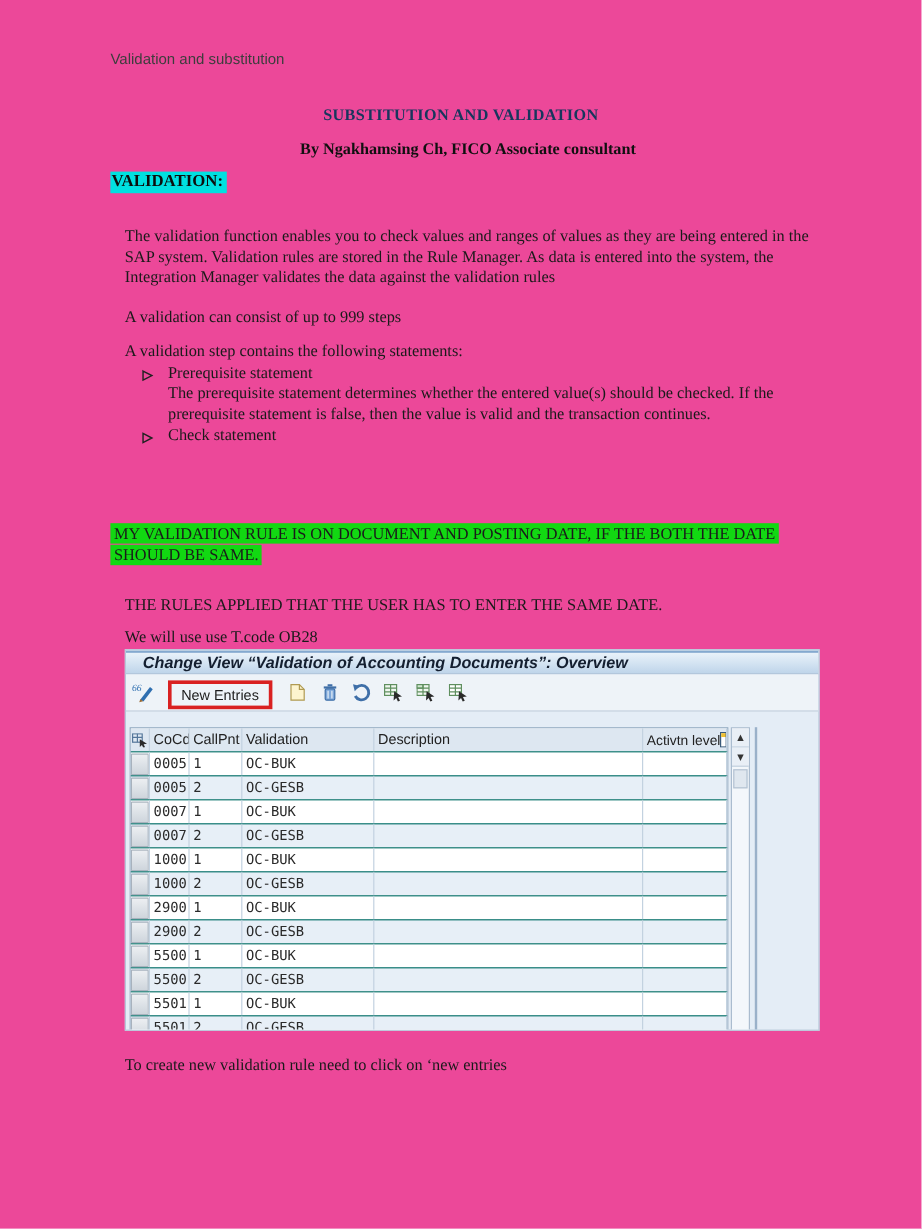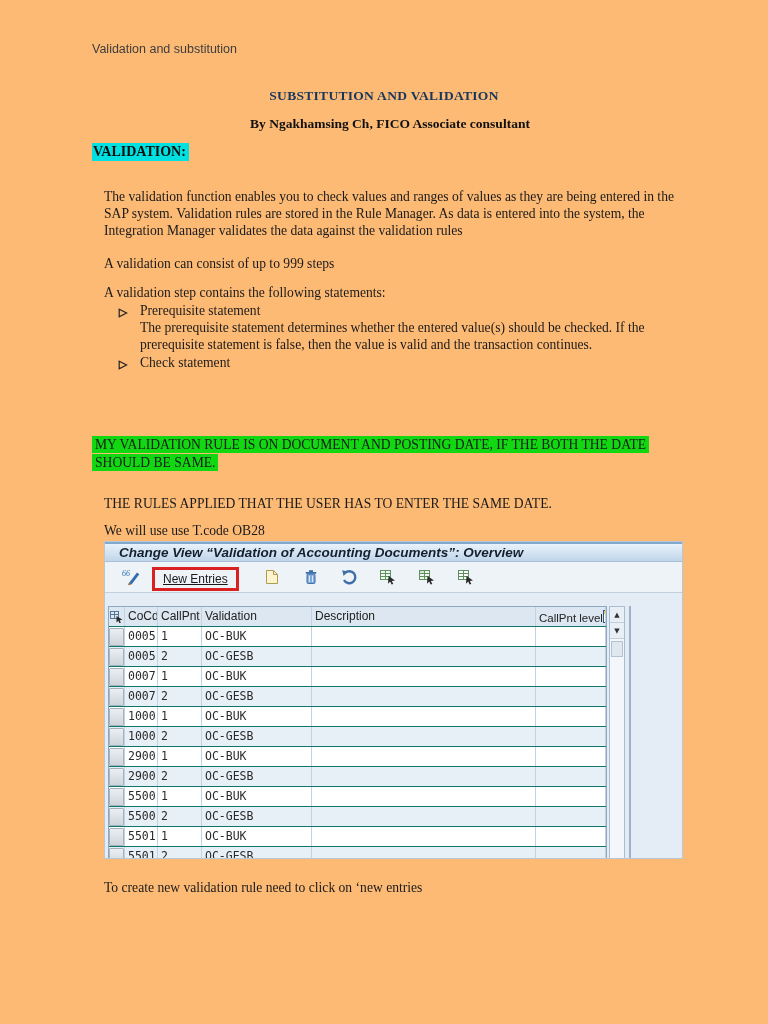--- a/index.html
+++ b/index.html
@@ -1,16 +1,16 @@
 <!DOCTYPE html>
 <html style="--cyan-highlight: #00e0e0; --green-highlight: #12d812; --title-navy: #17365d; --red-annotation: #d92121; --sap-titlebar-top: #e9f2fa; --sap-titlebar-bottom: #bfd5ea; --sap-body: #e4edf6; --row-alt: #e7eff7;"><head>
 <meta charset="utf-8">
 <style>
   html,body{margin:0;padding:0;background:#fff;}
-  .page{position:relative;width:768px;height:1024px;background:#fdba74;overflow:hidden;
+  .page{position:relative;width:768px;height:1024px;background:#ec4899;overflow:hidden;
         font-family:"Liberation Serif",serif;color:#1a1a1a;}
   .page p{margin:12px;}
 
   .doc-header{position:absolute;left:92px;top:42px;font-family:"Liberation Sans",sans-serif;
               font-size:12.5px;color:#3d3d3d;}
   .doc-title{position:absolute;left:0;right:0;top:88px;text-align:center;font-weight:bold;
              font-size:13.5px;color:var(--title-navy);letter-spacing:.3px;}
   .doc-byline{position:absolute;left:0;right:0;top:116px;text-align:center;font-weight:bold;
               font-size:13.5px;color:#101010;margin-left:12px;}
   .sec-heading{position:absolute;left:92px;top:144px;font-size:14px;font-weight:bold;color:#0d0d0d;}
@@ -33,23 +33,23 @@
   
   .sap-window{position:absolute;left:104px;top:541px;width:579px;height:318px;
               background:var(--sap-body);border:1px solid #b5c7d9;box-sizing:border-box;
               overflow:hidden;font-family:"Liberation Sans",sans-serif;}
   .sap-titlebar{height:20px;background:linear-gradient(var(--sap-titlebar-top),var(--sap-titlebar-bottom));
                 border-top:2px solid #84a9cf;border-bottom:1px solid #a8bfd6;
                 display:flex;align-items:center;padding-left:14px;box-sizing:border-box;}
   .sap-title{font-size:13.5px;font-weight:bold;font-style:italic;color:#141f30;white-space:nowrap;}
   .sap-toolbar{height:31px;background:#eef3f8;border-bottom:1px solid #c2d0de;
                display:flex;align-items:center;gap:7px;padding-left:4px;box-sizing:border-box;}
-  .tb-icon{display:inline-flex;align-items:center;justify-content:center;width:20px;height:20px;cursor:pointer;margin-left:12px;}
+  .tb-icon{display:inline-flex;align-items:center;justify-content:center;width:20px;height:20px;cursor:pointer;}
   .red-box{display:inline-flex;align-items:center;border:3px solid var(--red-annotation);
-           padding:2px 8px;margin:0 4px;position:relative;top:2px;text-decoration:underline;}
+           padding:2px 8px;margin:0 4px;position:relative;top:2px;}
   .new-entries{font-family:"Liberation Sans",sans-serif;font-size:12px;color:#1b1b1b;
                background:none;border:none;padding:0;cursor:pointer;white-space:nowrap;}
 
   .sap-table{position:absolute;left:3px;top:64px;width:499px;background:#fff;
              border:1px solid #8fa8c0;box-sizing:border-box;}
   .t-head{display:flex;height:19px;background:#dde7f1;font-size:12px;color:#222;}
   .c{border-right:1px solid #c3d2e0;box-sizing:border-box;padding:2px 3px 0 3px;
      overflow:hidden;white-space:nowrap;}
   .c.sel{width:16px;padding:0;display:flex;align-items:center;justify-content:center;}
   .c.cocd{width:33px}.c.callpnt{width:44px}.c.val{width:110px}.c.desc{width:224px}
@@ -188,21 +188,21 @@
             <line x1="0.5" y1="3.5" x2="8.5" y2="3.5" stroke="#55779a"></line>
             <line x1="4.5" y1="0.5" x2="4.5" y2="7.5" stroke="#55779a"></line>
             <path d="M6.5 5 l6 3.8 -2.8 .5 1.2 2.4 -1.5 .5 -1.1-2.4 -1.8 1.8 Z" fill="#2a2a2a"></path>
           </svg>
         </div>
         <div class="c cocd">CoCd</div>
         <div class="c callpnt">CallPnt</div>
         <div class="c val">Validation</div>
         <div class="c desc">Description</div>
         <div class="c actv">
-          <span style="font-size:11.5px;">CallPnt level</span>
+          <span style="font-size:11.5px;">Activtn level</span>
           <span>
             <svg width="14" height="13" viewBox="0 0 14 13">
               <rect x="0.5" y="0.5" width="13" height="12" fill="#ffffff" stroke="#3a5a7a"></rect>
               <rect x="1" y="1" width="12" height="3.2" fill="#f0c030"></rect>
               <rect x="5" y="4.2" width="4" height="8.3" fill="#4a88c8"></rect>
               <line x1="5" y1="0.5" x2="5" y2="12.5" stroke="#3a5a7a" stroke-width="0.6"></line>
               <line x1="9" y1="0.5" x2="9" y2="12.5" stroke="#3a5a7a" stroke-width="0.6"></line>
             </svg>
           </span>
         </div>

